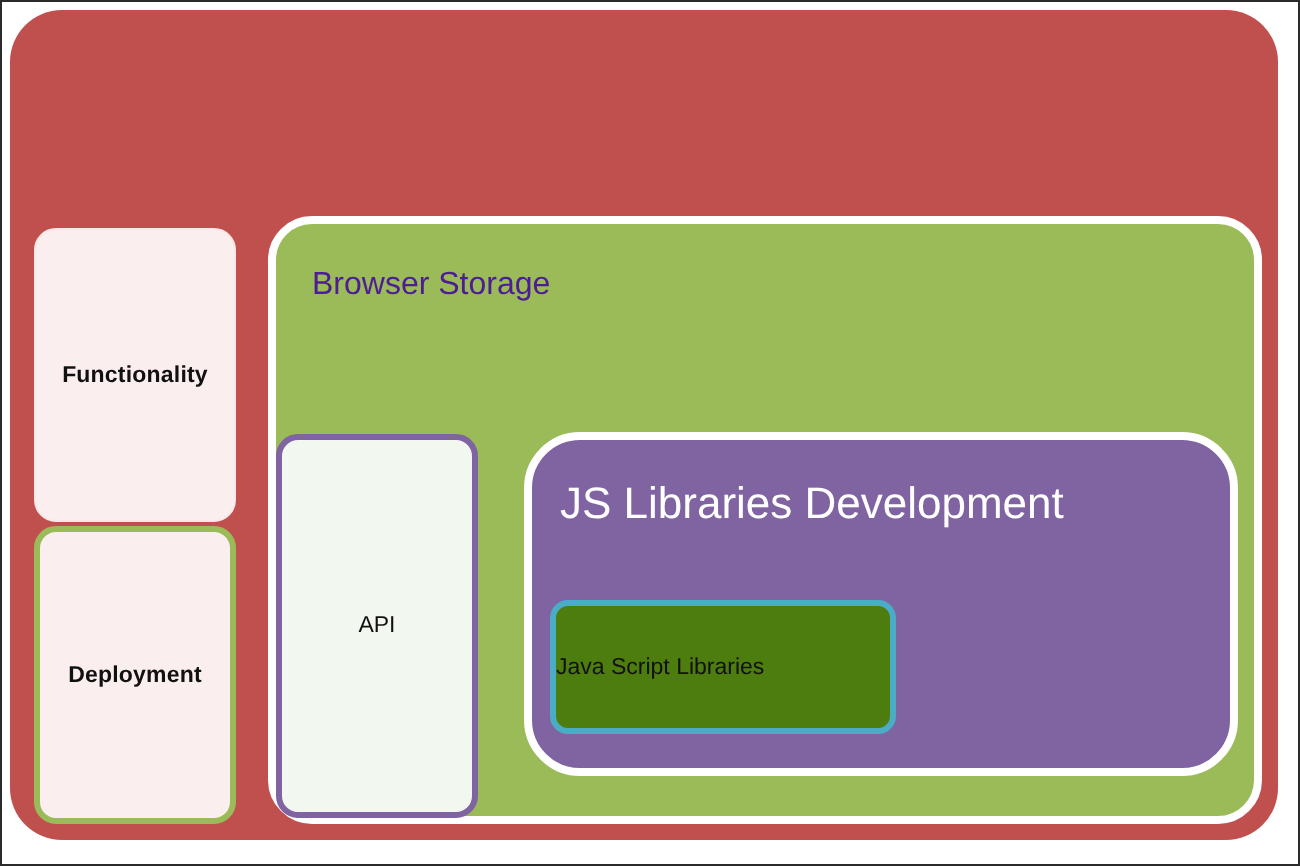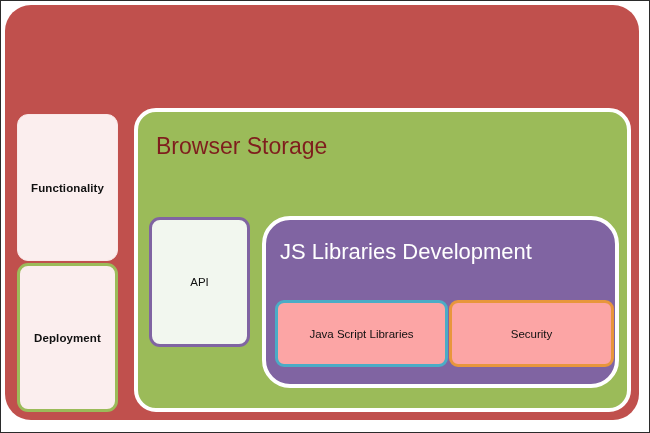--- a/index.html
+++ b/index.html
@@ -87,33 +87,33 @@
     background: #9bbb59;
     border: 4px solid #ffffff;
     border-radius: 22px;
     box-sizing: border-box;
   }
 
   .green-title {
     position: absolute;
     left: 18px;
     top: 22px;
-    font-size: 23px;
-    color: #7f1d1d;
+    font-size: 16px;
+    color: #4c1d95;
     white-space: nowrap;
     line-height: 1.1;
   }
 
   
   .api-box {
     position: absolute;
-    left: 11px;
+    left: 0;
     top: 105px;
     width: 101px;
-    height: 130px;
+    height: 192px;
     background: #f2f7ef;
     border: 3px solid #8064a2;
     border-radius: 11px;
     box-sizing: border-box;
     display: flex;
     align-items: center;
     justify-content: center;
   }
   .api-box .api-label {
     font-size: 11.5px;
@@ -142,26 +142,25 @@
     color: #ffffff;
     white-space: nowrap;
     line-height: 1.1;
   }
 
   
   .leaf-box {
     position: absolute;
     top: 80px;
     height: 67px;
-    background: #fca5a5;
+    background: #4d7c0f;
     border-radius: 9px;
     box-sizing: border-box;
     display: flex;
     align-items: center;
-    justify-content: center;
   }
   .leaf-box .leaf-label {
     font-size: 11.5px;
     color: #111111;
     text-align: center;
   }
 
   #box-jslibs {
     left: 9px;
     width: 173px;
@@ -199,20 +198,17 @@
       </div>
 
       <div class="purple-box">
 
         <div class="purple-title">JS Libraries Development</div>
 
         <div class="leaf-box" id="box-jslibs">
           <span class="leaf-label">Java Script Libraries</span>
         </div>
 
-        <div class="leaf-box" id="box-security">
-          <span class="leaf-label">Security</span>
-        </div>
 
       </div>
     </div>
   </div>
 </div>
 
 </body></html>

